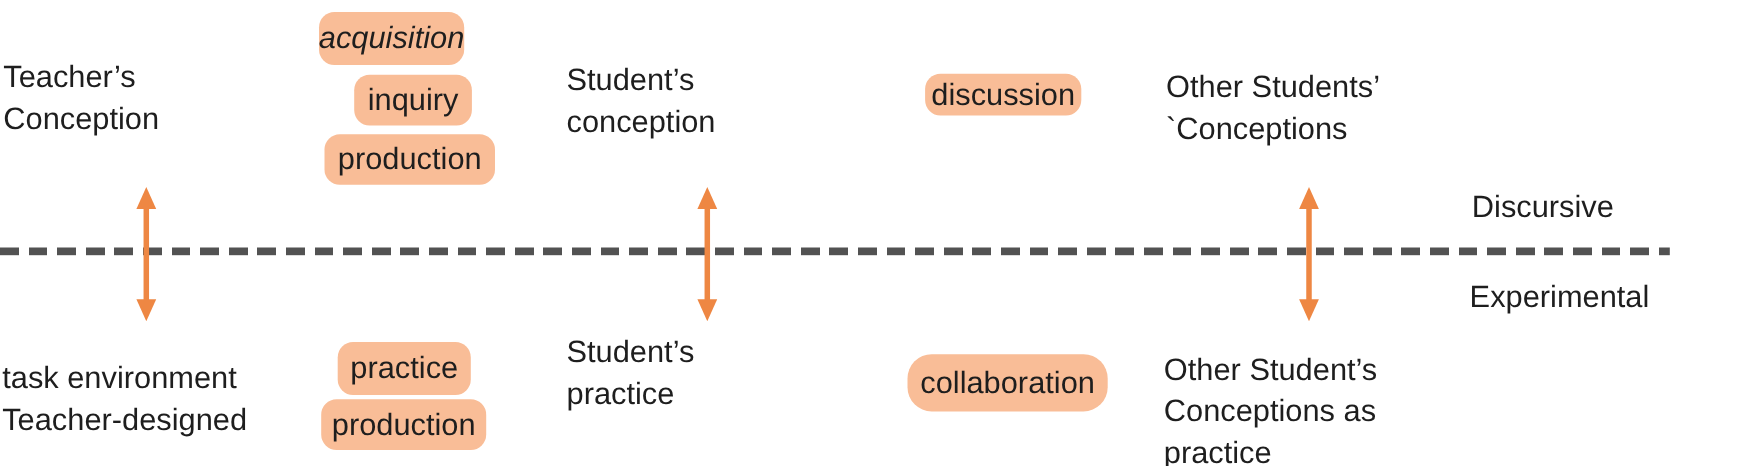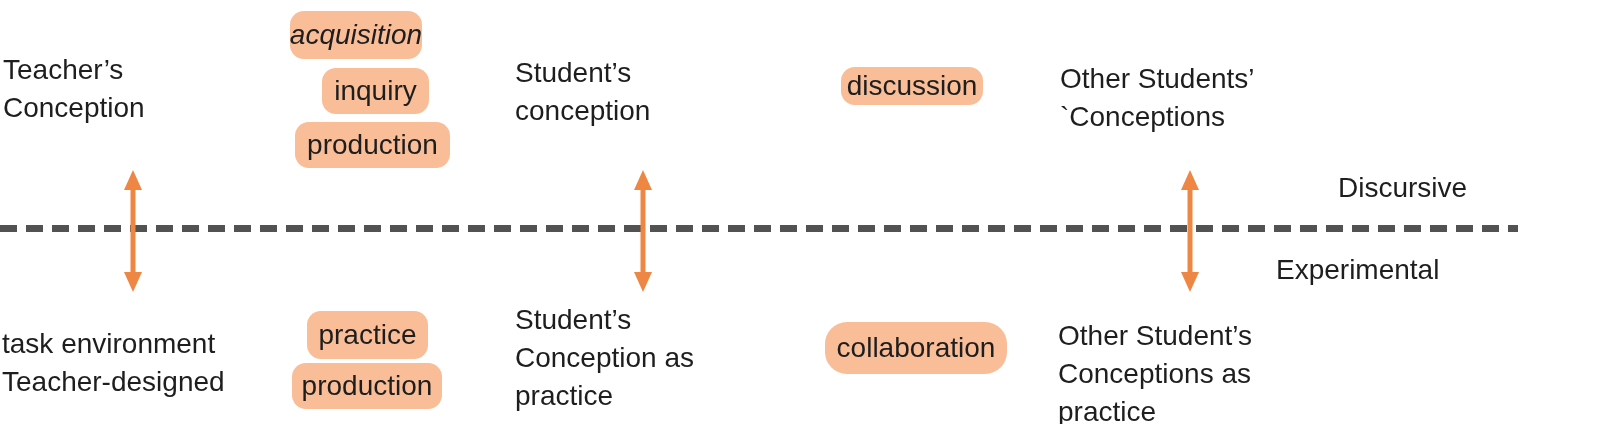--- a/index.html
+++ b/index.html
@@ -56,42 +56,41 @@
   .arrow polygon { fill: var(--arrow, #ee8743); }
 </style>
 </head>
 <body>
 
 <div class="canvas">
 
   <div class="divider"></div>
 
   <div class="side-label" style="left:1338px; top:172px;">Discursive</div>
-  <div class="side-label" style="left:1276px; top:254px;">Experimental</div>
+  <div class="side-label" style="left:1336px; top:254px;">Experimental</div>
 
   <div class="node" style="left:3px; top:51px;">
     <span>Teacher’s</span>
     <span>Conception</span>
   </div>
   <div class="node" style="left:515px; top:54px;">
     <span>Student’s</span>
     <span>conception</span>
   </div>
   <div class="node" style="left:1060px; top:60px;">
     <span>Other Students’</span>
     <span>`Conceptions</span>
   </div>
 
   <div class="node" style="left:2px; top:325px;">
     <span>task environment</span>
     <span>Teacher-designed</span>
   </div>
   <div class="node" style="left:515px; top:301px;">
     <span>Student’s</span>
-    <span>Conception as</span>
     <span>practice</span>
   </div>
   <div class="node" style="left:1058px; top:317px;">
     <span>Other Student’s</span>
     <span>Conceptions as</span>
     <span>practice</span>
   </div>
 
   <div class="tag" style="left:290px; top:11px; width:132px; height:48px;font-style:italic;">acquisition</div>
   <div class="tag" style="left:322px; top:68px; width:107px; height:46px;">inquiry</div>

